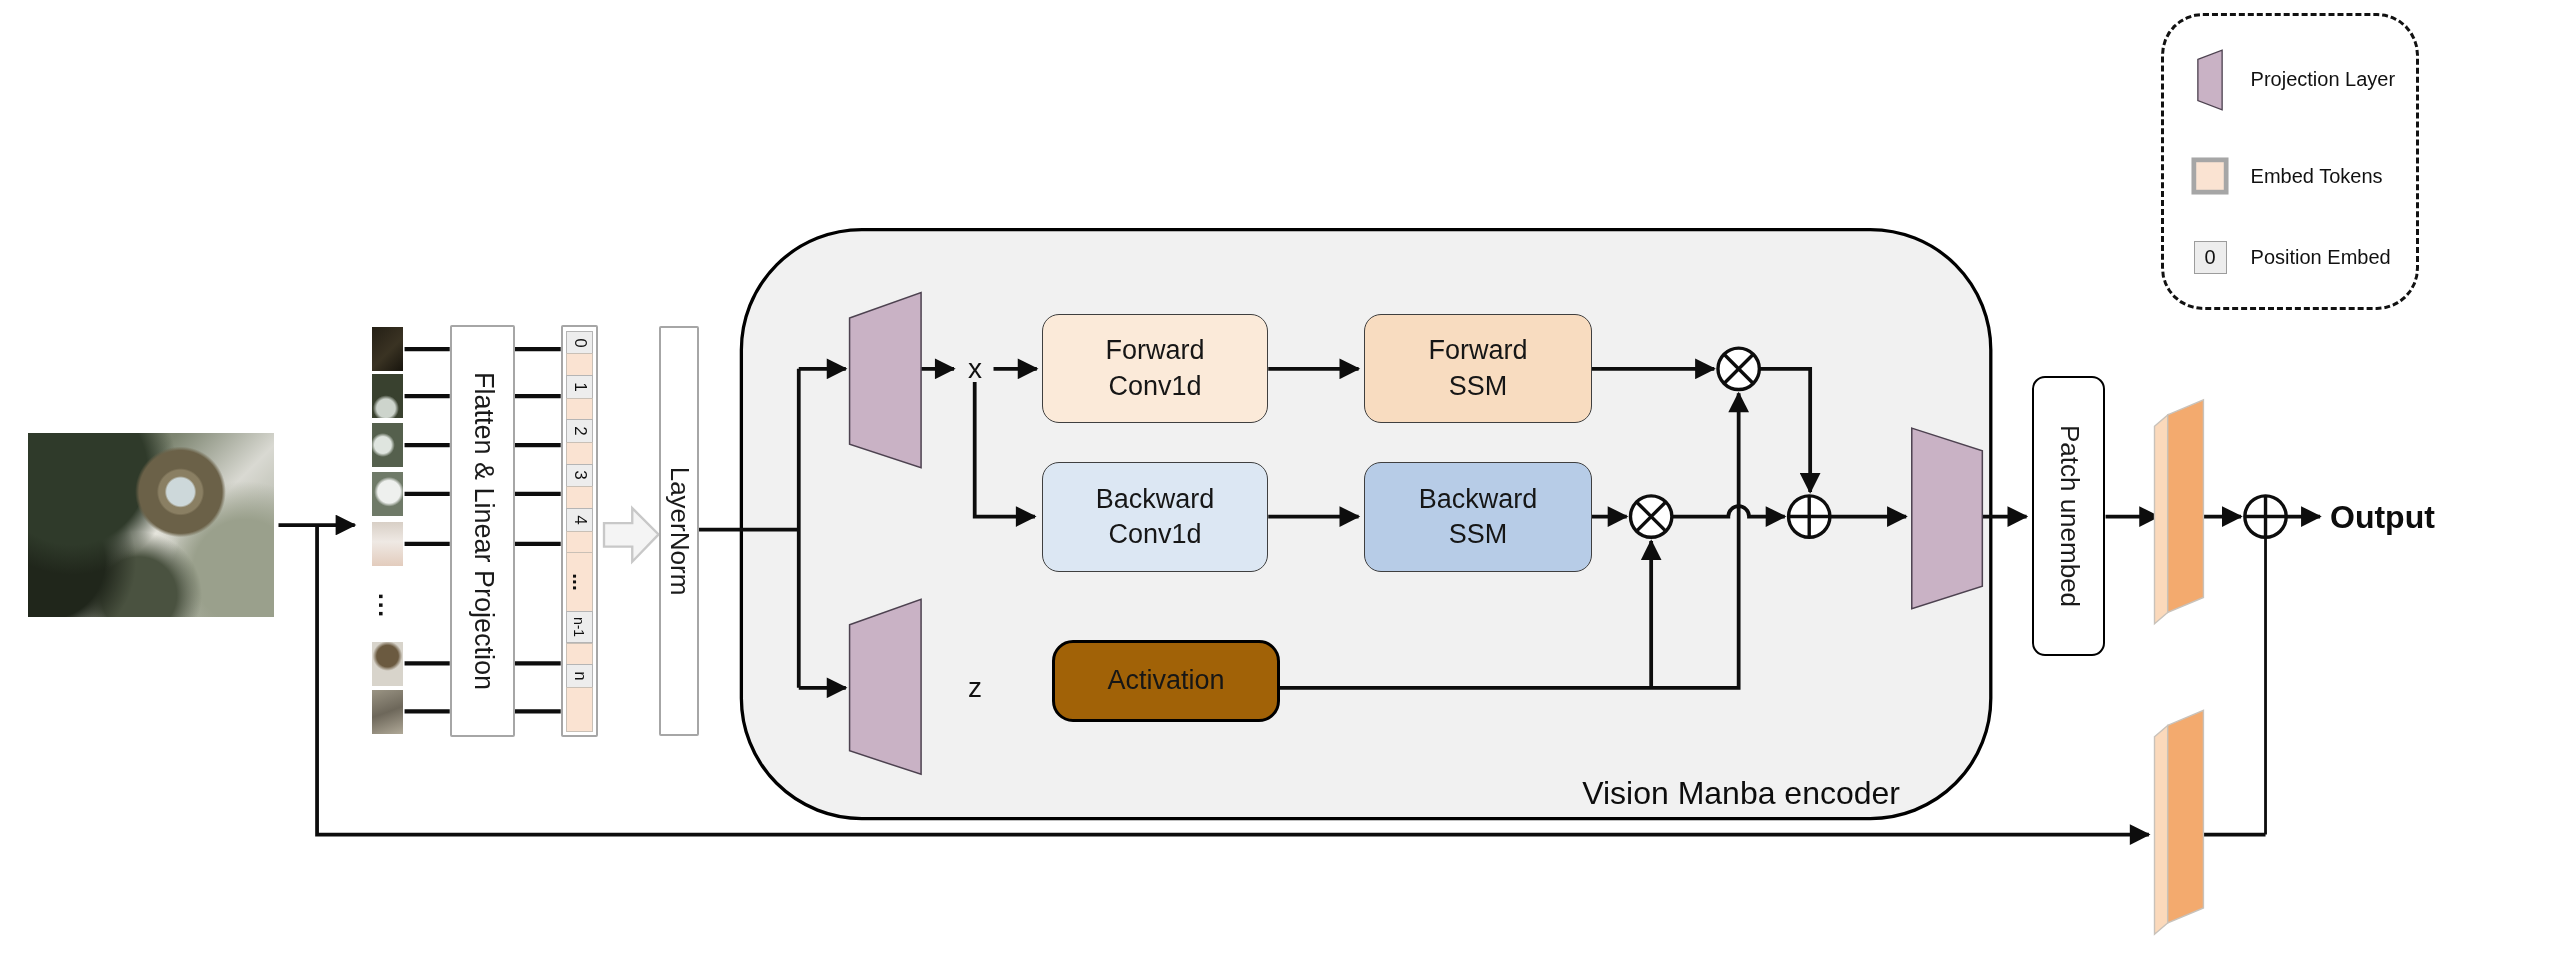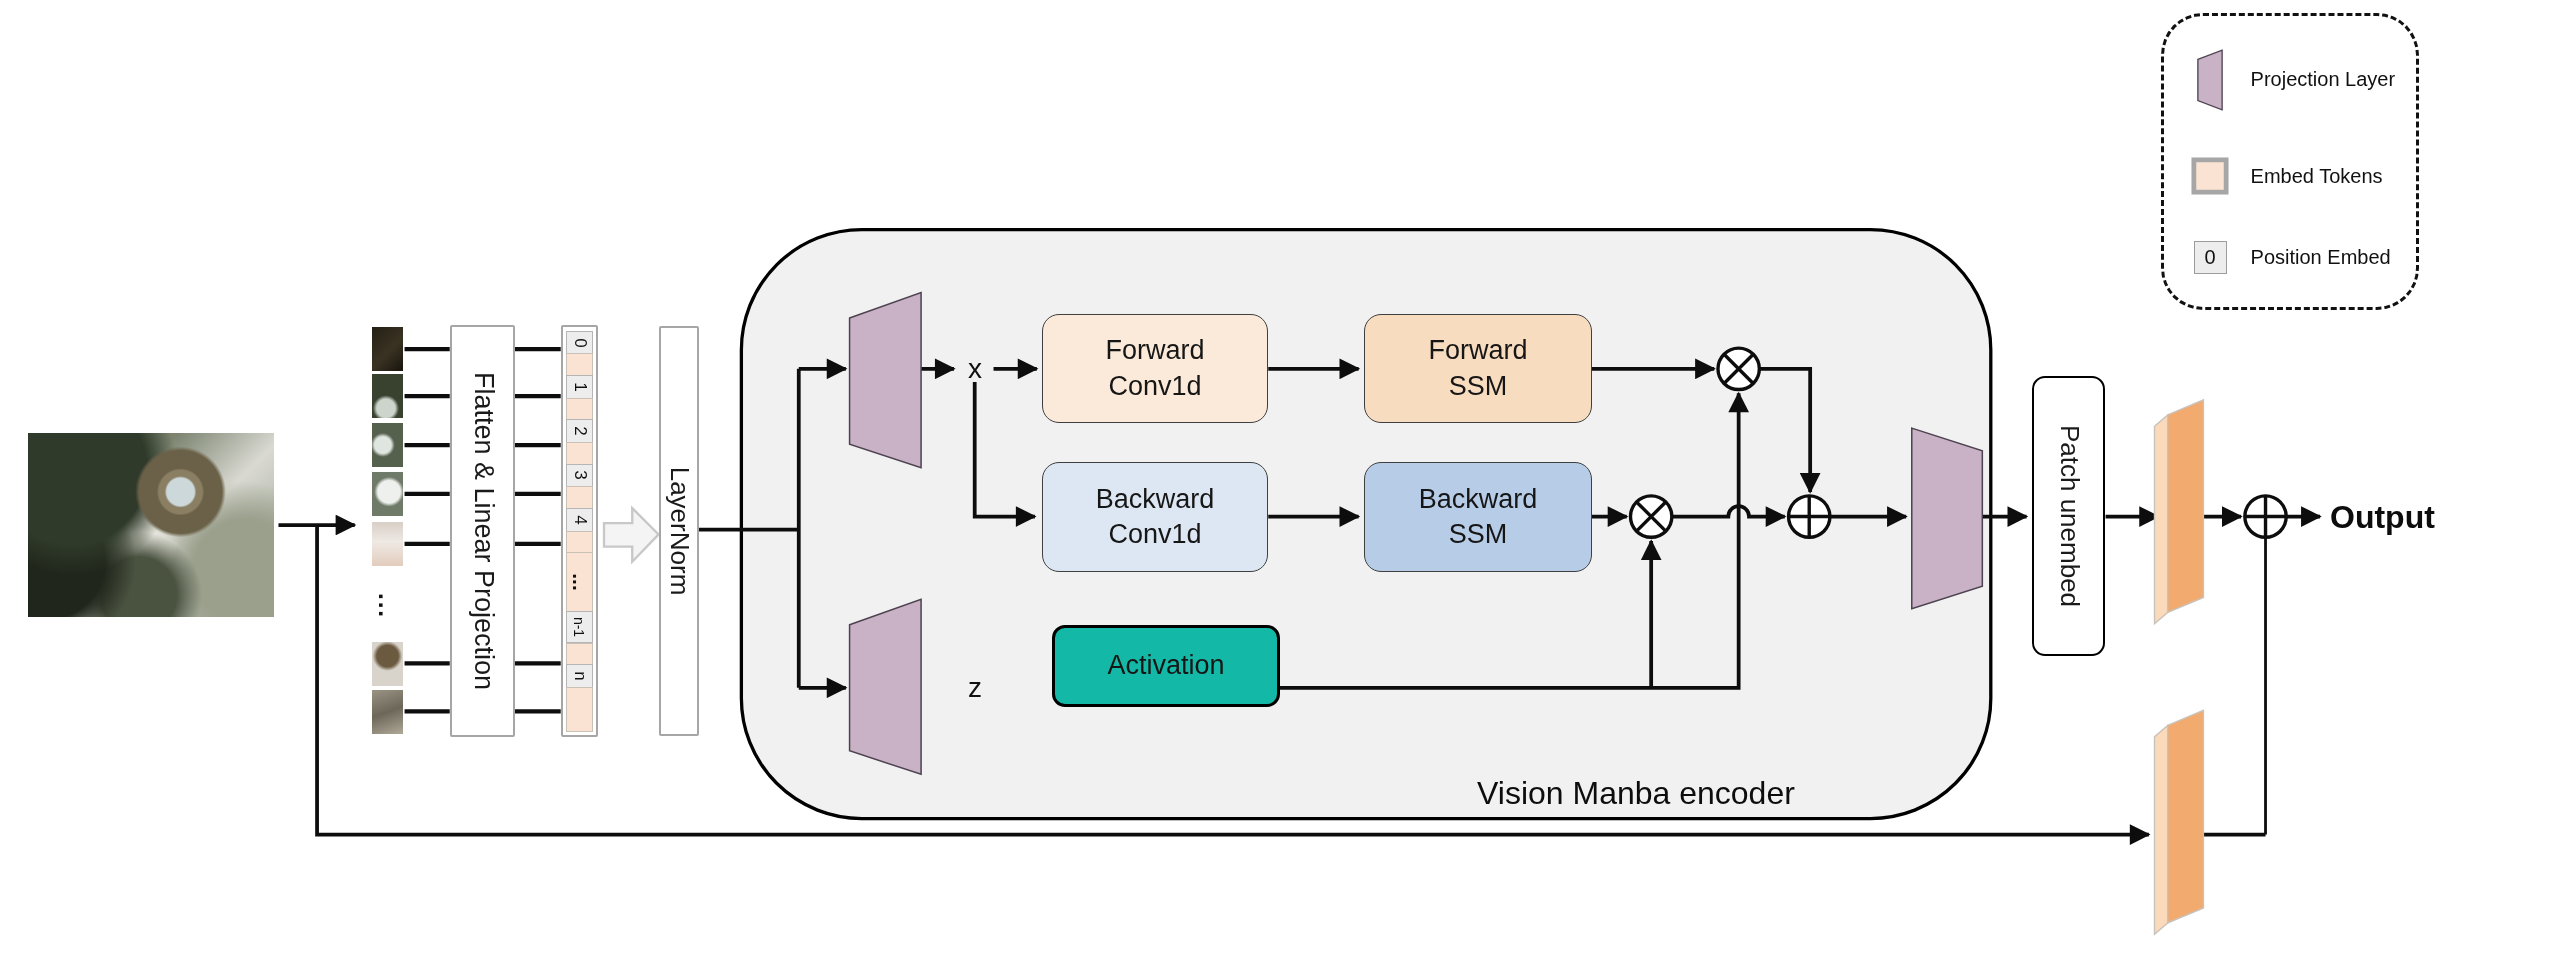--- a/index.html
+++ b/index.html
@@ -54,29 +54,29 @@
   .cell.grow{flex:1 1 auto;}
   .cell span{transform:rotate(90deg); display:inline-block; white-space:nowrap;}
   
   .block{box-sizing:border-box; border-radius:17px; display:flex; flex-direction:column;
     align-items:center; justify-content:center; font-size:27px; line-height:1.3;
     border:1.9px solid #3f3f3f; text-align:center; color:#161616;}
   #fwd-conv{left:1042px; top:314px; width:226px; height:109px; background:#fbead9;}
   #fwd-ssm {left:1364px; top:314px; width:228px; height:109px; background:#f8dcc0;}
   #bwd-conv{left:1042px; top:462px; width:226px; height:110px; background:#dce7f3;}
   #bwd-ssm {left:1364px; top:462px; width:228px; height:110px; background:#b7cce7;}
-  #activation-block{left:1052px; top:625px; width:228px; height:82px; background:#14b8a6;
-    border:3.8px solid #000; border-radius:13px;}
+  #activation-block{left:1052px; top:640px; width:228px; height:82px; background:#a16207;
+    border:3.8px solid #000; border-radius:21px;}
   #patch-unembed-box{left:2032px; top:376px; width:73px; height:280px; background:#fff;
     border:2.8px solid #000; border-radius:13px; box-sizing:border-box;}
   
   .sig{width:38px; height:34px; display:flex; align-items:center; justify-content:center; font-size:28px;}
   #sig-x{left:956px; top:352px;}
   #sig-z{left:956px; top:671px;}
-  #encoder-label{left:1477px; top:775px; width:423px; text-align:left; font-size:32px; color:#0d0d0d;}
+  #encoder-label{left:1477px; top:775px; width:423px; text-align:right; font-size:32px; color:#0d0d0d;}
   #output-label{left:2330px; top:499px; font-size:32px; color:#0d0d0d;font-weight:bold;}
   
   #legend{left:2161px; top:13px; width:258px; height:297px; box-sizing:border-box;
     border:3.8px dashed #111; border-radius:42px; display:flex; flex-direction:column;
     justify-content:space-around; padding:9.4px 5.6px;}
   .legend-row{display:flex; align-items:center;}
   .legend-icon{width:81px; display:flex; align-items:center; justify-content:center; flex:0 0 auto;}
   .legend-label{font-size:20px; color:#111; white-space:nowrap;}
   #legend-pos-swatch{width:33px; height:33px; background:#ededed; border:1.9px solid #9c9c9c;
     box-sizing:border-box; display:flex; align-items:center; justify-content:center; font-size:20px;}

